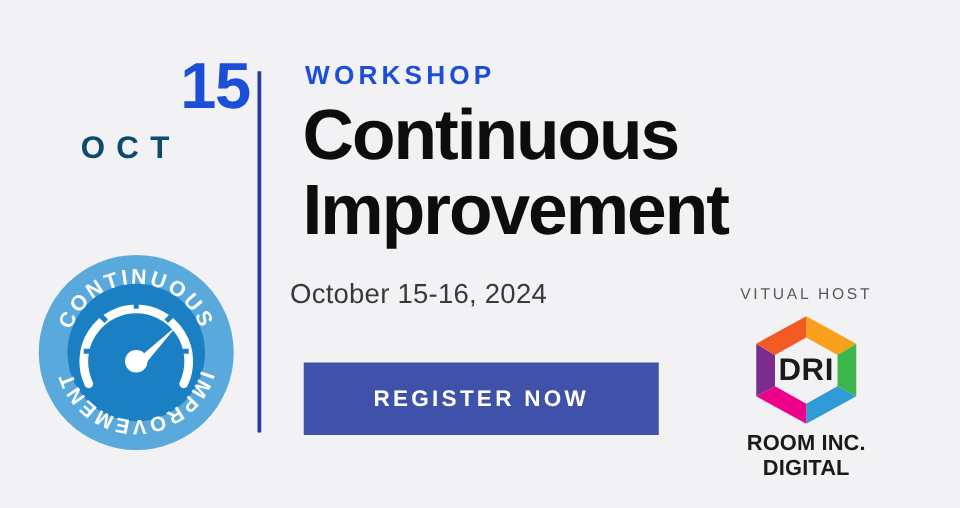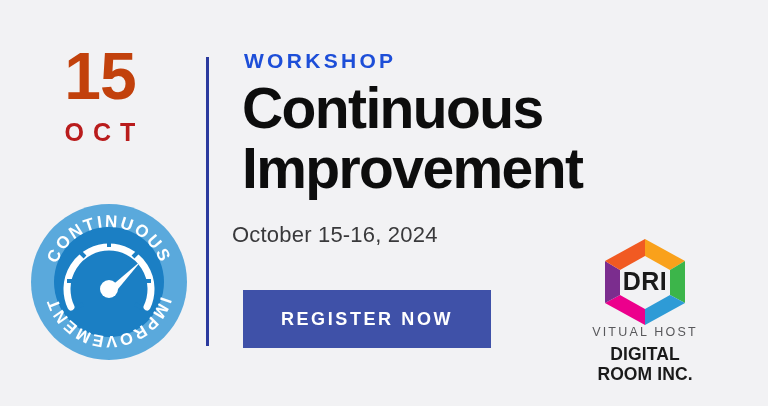--- a/index.html
+++ b/index.html
@@ -23,31 +23,32 @@
   
   #date-block {
     position: absolute;
     left: 0;
     top: 45px;
     width: 200px;
     text-align: center;
   }
   #date-day {
     font-family: "Liberation Sans", sans-serif;
-    font-size: 66px;
-    font-weight: bold;
-    color: #c2410c;
+    font-size: 52px;
+    font-weight: bold;
+    color: #1d4ed8;
     line-height: 0.95;
     letter-spacing: -1px;
+    text-align: right;
   }
   #date-month {
     font-family: "Liberation Sans", sans-serif;
     font-size: 25px;
     font-weight: bold;
-    color: #b91c1c;
+    color: #0c4a6e;
     letter-spacing: 9px;
     margin-top: 10px;
     padding-left: 9px;
   }
 
   
   #badge {
     position: absolute;
     left: 30px;
     top: 203px;
@@ -96,21 +97,21 @@
     font-weight: normal;
     color: #39393b;
     letter-spacing: 0.2px;
   }
 
   
   #register-button {
     position: absolute;
     left: 243px;
     top: 290px;
-    width: 248px;
+    width: 284px;
     height: 58px;
     background: #3f51a8;
     border: none;
     color: #ffffff;
     font-family: "Liberation Sans", sans-serif;
     font-size: 18px;
     font-weight: bold;
     letter-spacing: 2.6px;
     cursor: pointer;
     padding: 0;
@@ -198,34 +199,34 @@
   <div id="headline">
     <span class="hl-line">Continuous</span>
     <span class="hl-line">Improvement</span>
   </div>
 
   <div id="subdate">October 15-16, 2024</div>
 
   <button id="register-button">REGISTER NOW</button>
 
   <div id="host-block">
+    <div id="host-label">VITUAL HOST</div>
+
     <div id="dri-mark">
       <svg width="96" height="88" viewBox="0 0 96 88" xmlns="http://www.w3.org/2000/svg" aria-hidden="true">
 
         <polygon points="48,2 88,24 73,33 48,19" fill="#f9a11b"></polygon>
         <polygon points="88,24 88,66 73,58 73,33" fill="#3cb54a"></polygon>
         <polygon points="88,66 48,88 48,72 73,58" fill="#2e9bd6"></polygon>
         <polygon points="48,88 8,66 23,58 48,72" fill="#ec008c"></polygon>
         <polygon points="8,66 8,24 23,33 23,58" fill="#7b2d8e"></polygon>
         <polygon points="8,24 48,2 48,19 23,33" fill="#f15a22"></polygon>
         <text x="48" y="53" text-anchor="middle" font-family="Liberation Sans, sans-serif" font-size="25" font-weight="bold" fill="#1a1a1a" letter-spacing="0.5">DRI</text>
       </svg>
     </div>
 
-    <div id="host-label">VITUAL HOST</div>
-
     <div id="host-name">
+      <span class="hn-line">ROOM INC.</span>
       <span class="hn-line">DIGITAL</span>
-      <span class="hn-line">ROOM INC.</span>
     </div>
   </div>
 
 </div>
 
 </body></html>

